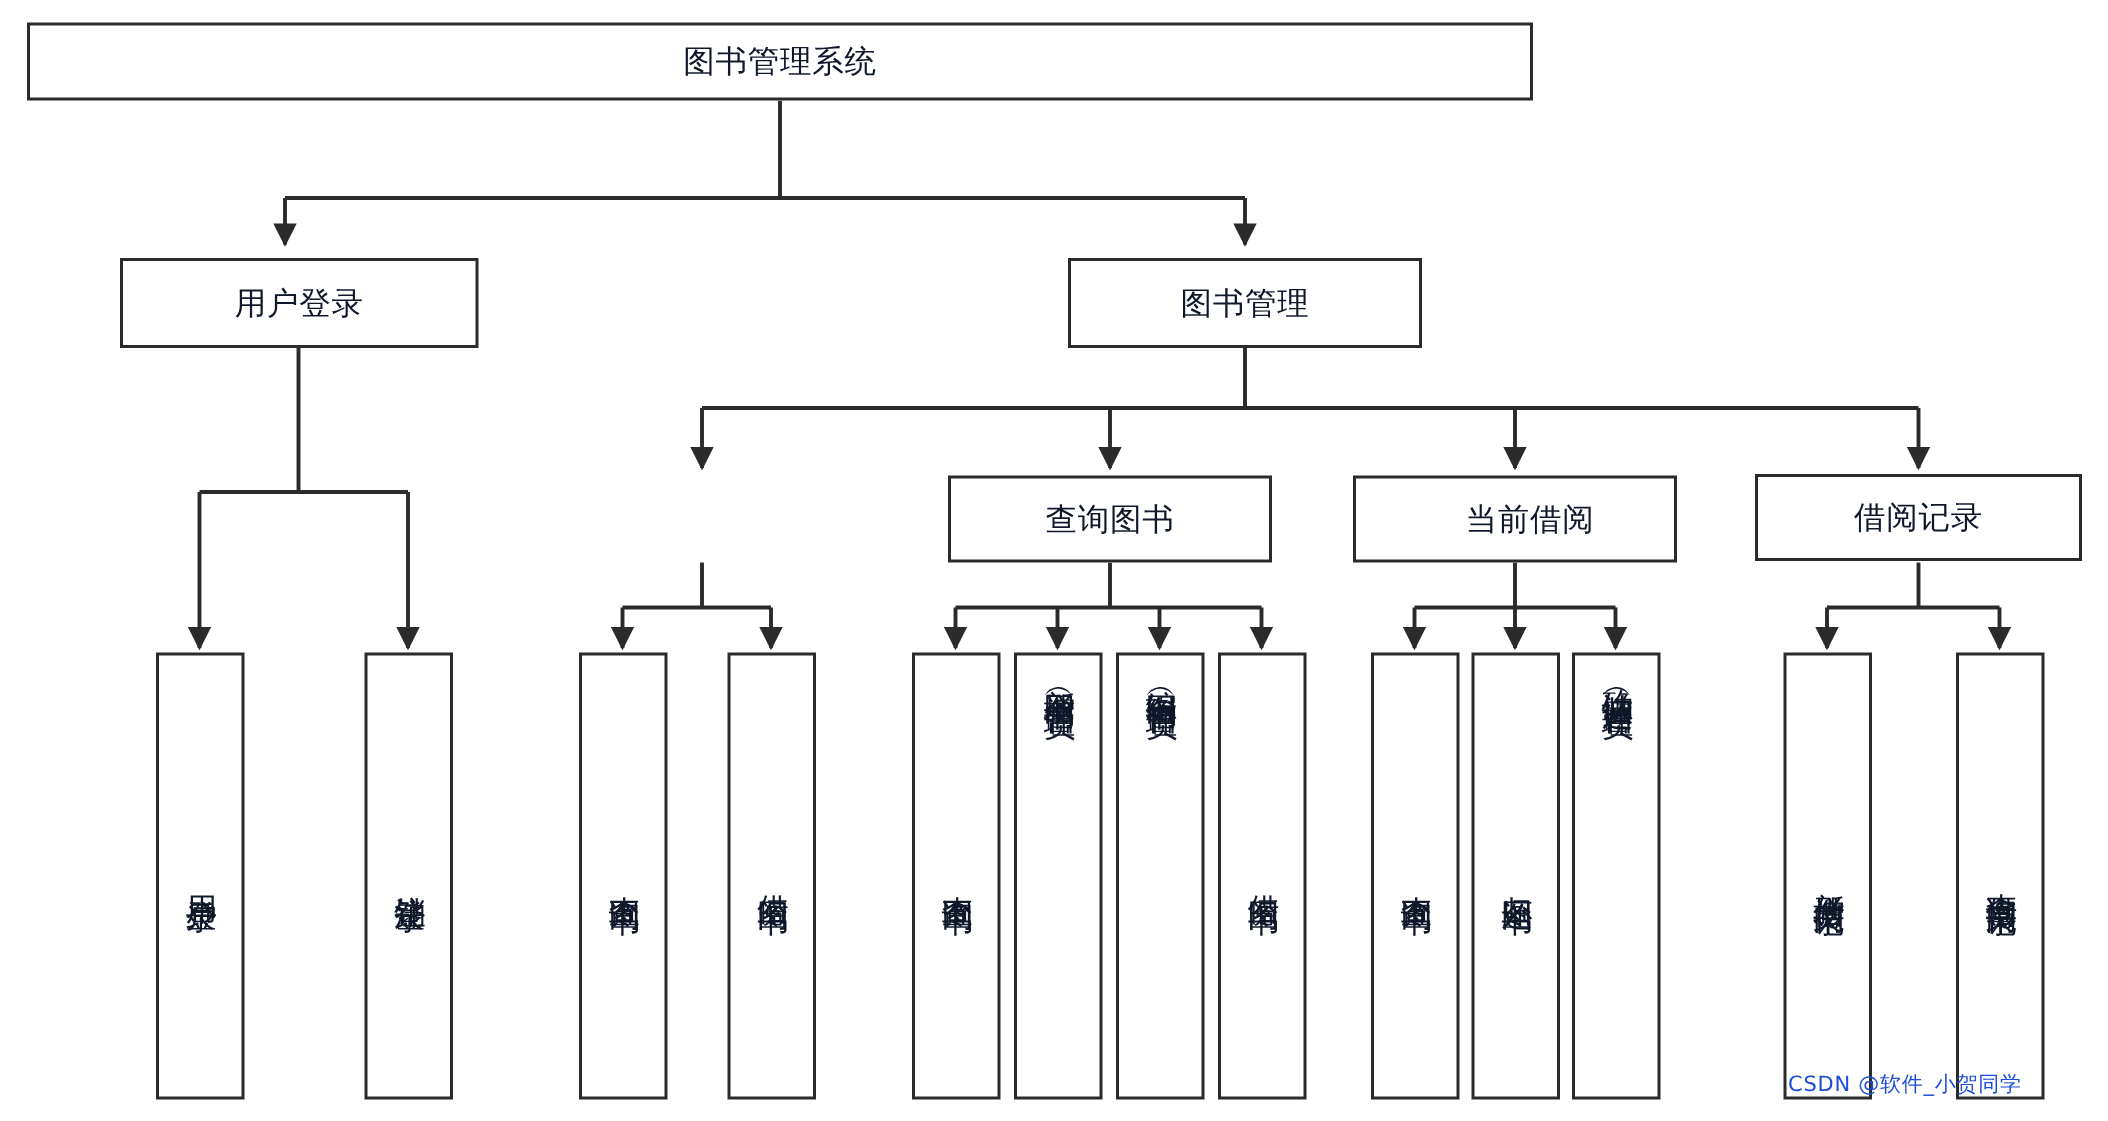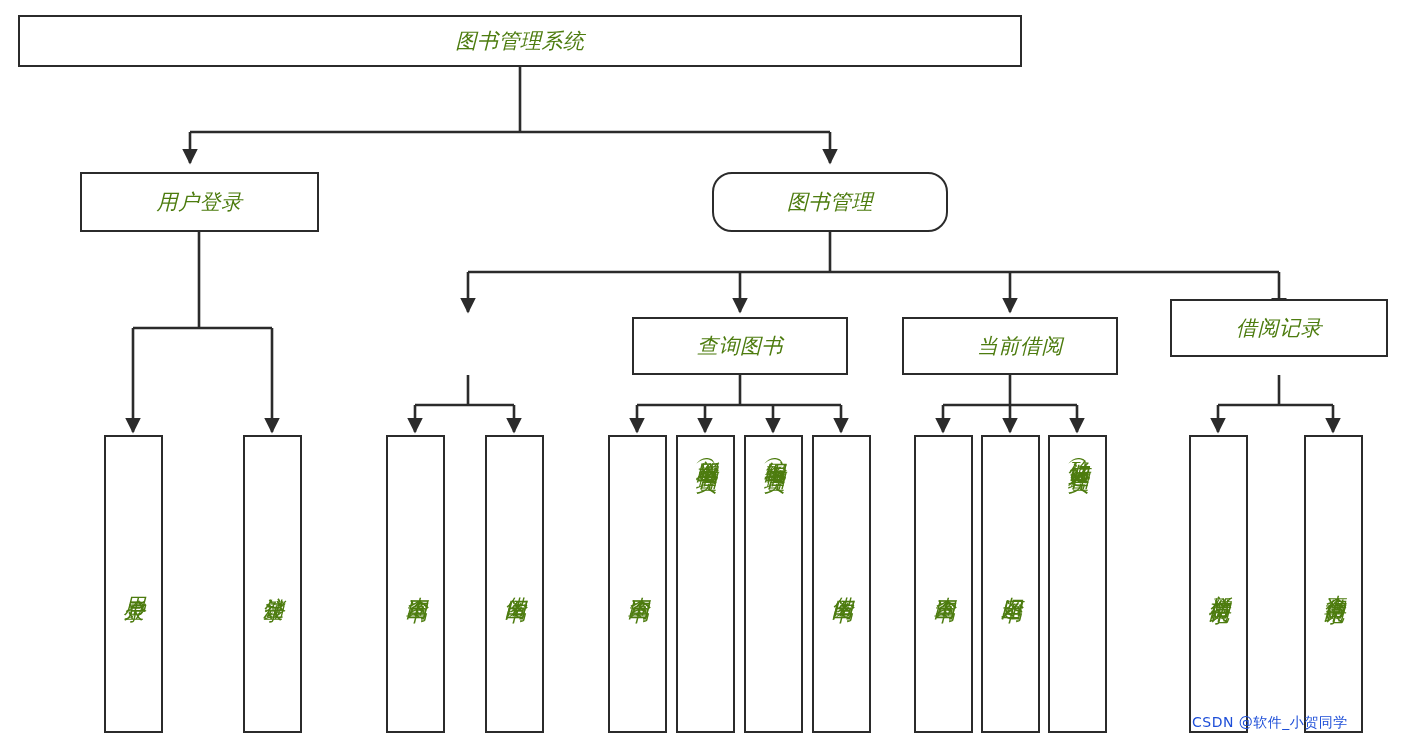--- a/index.html
+++ b/index.html
@@ -33,22 +33,21 @@
     display: flex;
     align-items: center;
     justify-content: center;
     color: #3a3a3a;
   }
   .node .label {
     font-size: 21px;
     line-height: 1.25;
     letter-spacing: 0.5px;
     white-space: nowrap;
-    color: #4d7c0f;
-    font-style: italic;
+    color: #0f172a;
   }
   .node.vertical {
     align-items: flex-start;
     justify-content: center;
     padding-top: 6px;
   }
   .node.vertical .label {
     writing-mode: vertical-rl;
     text-orientation: upright;
     font-size: 21px;
@@ -123,31 +122,31 @@
     </g>
   </svg>
 
   <div class="node" style="left:18px; top:15px; width:1004px; height:52px;">
     <span class="label">图书管理系统</span>
   </div>
 
   <div class="node" style="left:80px; top:172px; width:239px; height:60px;">
     <span class="label">用户登录</span>
   </div>
-  <div class="node" style="left:712px; top:172px; width:236px; height:60px;border-radius:20px;">
+  <div class="node" style="left:712px; top:172px; width:236px; height:60px;">
     <span class="label">图书管理</span>
   </div>
 
   <div class="node" style="left:632px; top:317px; width:216px; height:58px;">
     <span class="label">查询图书</span>
   </div>
   <div class="node" style="left:902px; top:317px; width:216px; height:58px;padding-left:20px;">
     <span class="label">当前借阅</span>
   </div>
-  <div class="node" style="left:1170px; top:299px; width:218px; height:58px;">
+  <div class="node" style="left:1170px; top:316px; width:218px; height:58px;">
     <span class="label">借阅记录</span>
   </div>
 
   <div class="node vertical midtext" style="left:104px; top:435px; width:59px; height:298px;">
     <span class="label">用户登录</span>
   </div>
   <div class="node vertical midtext" style="left:243px; top:435px; width:59px; height:298px;">
     <span class="label">注销登录</span>
   </div>
 

